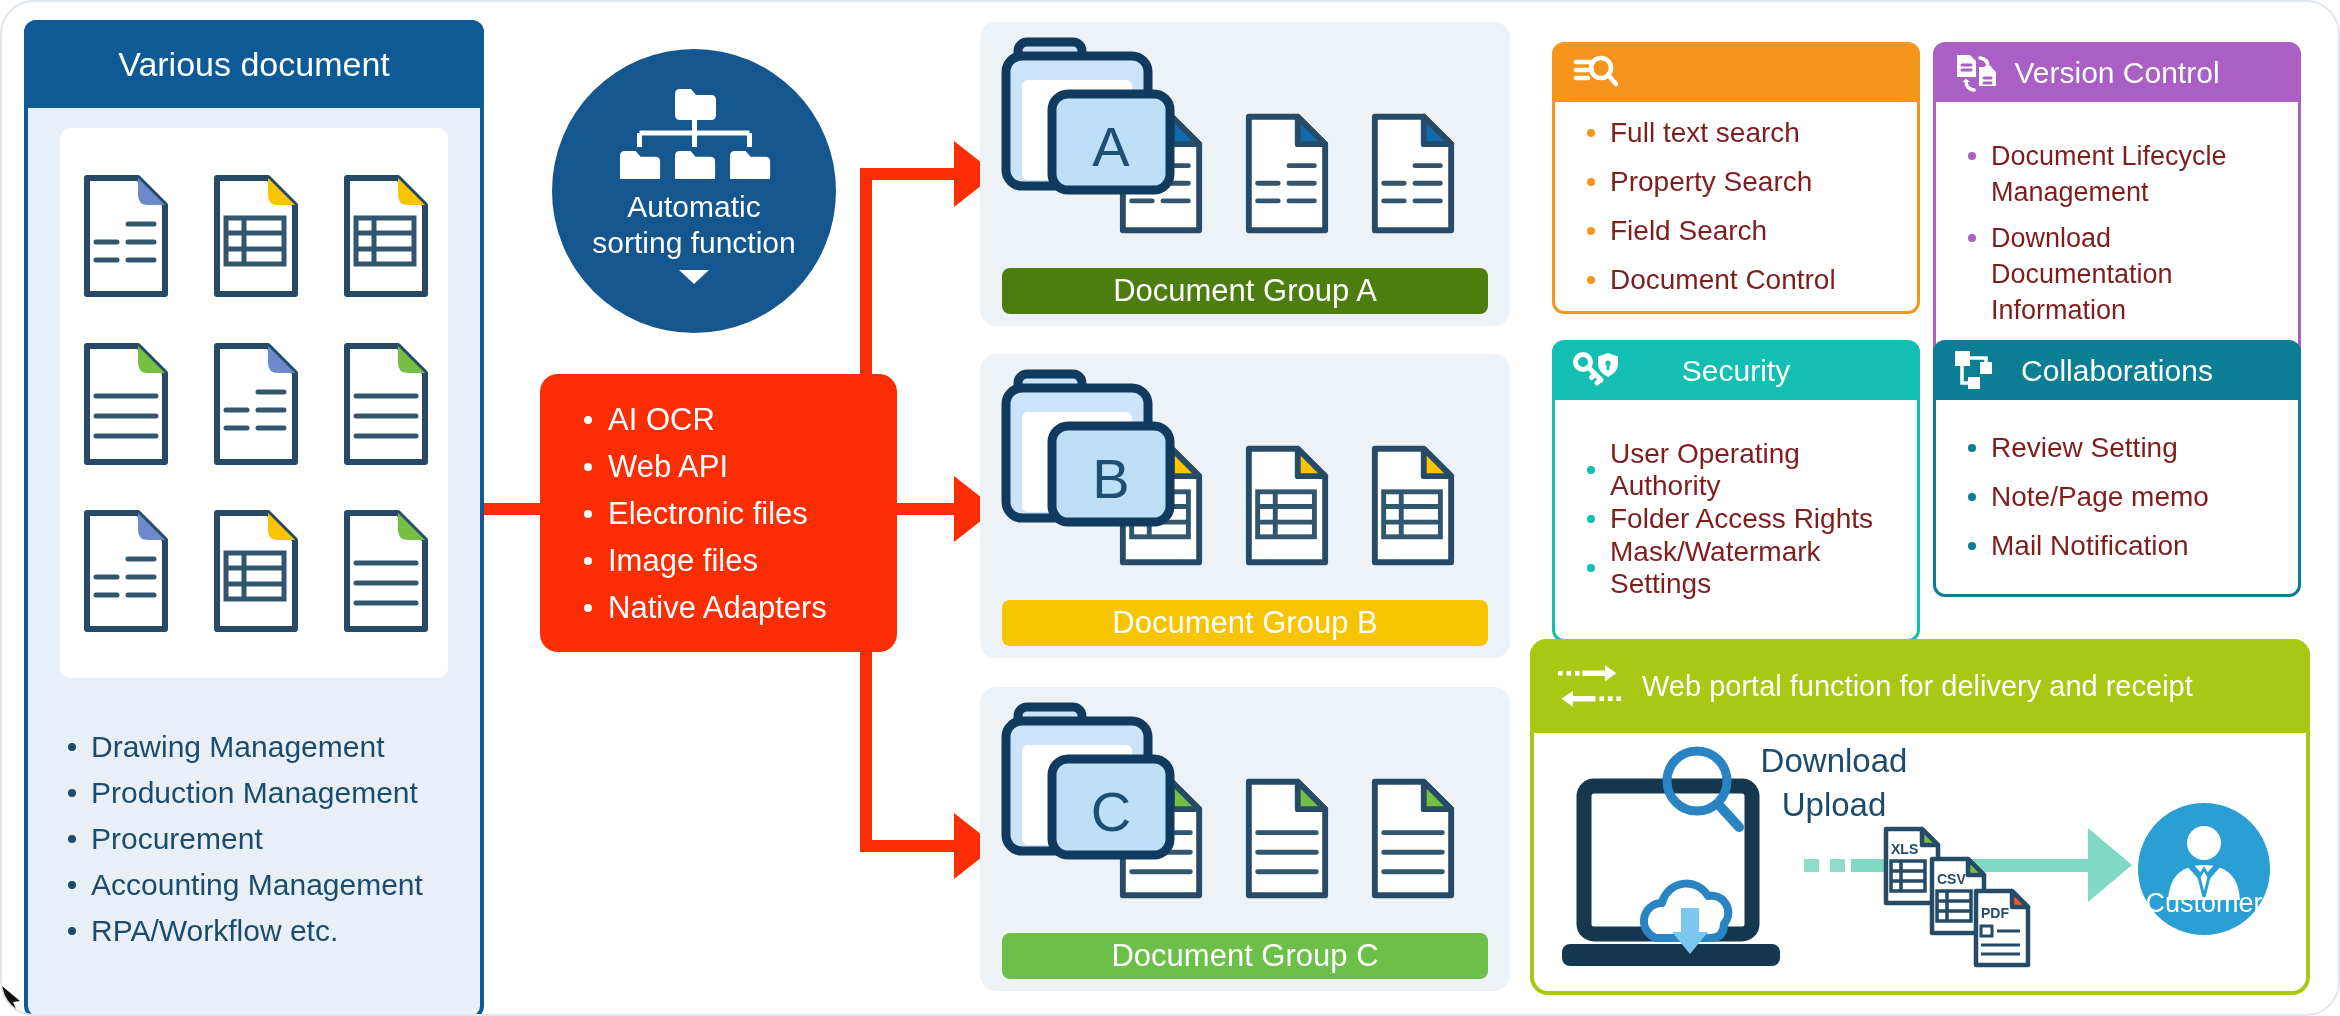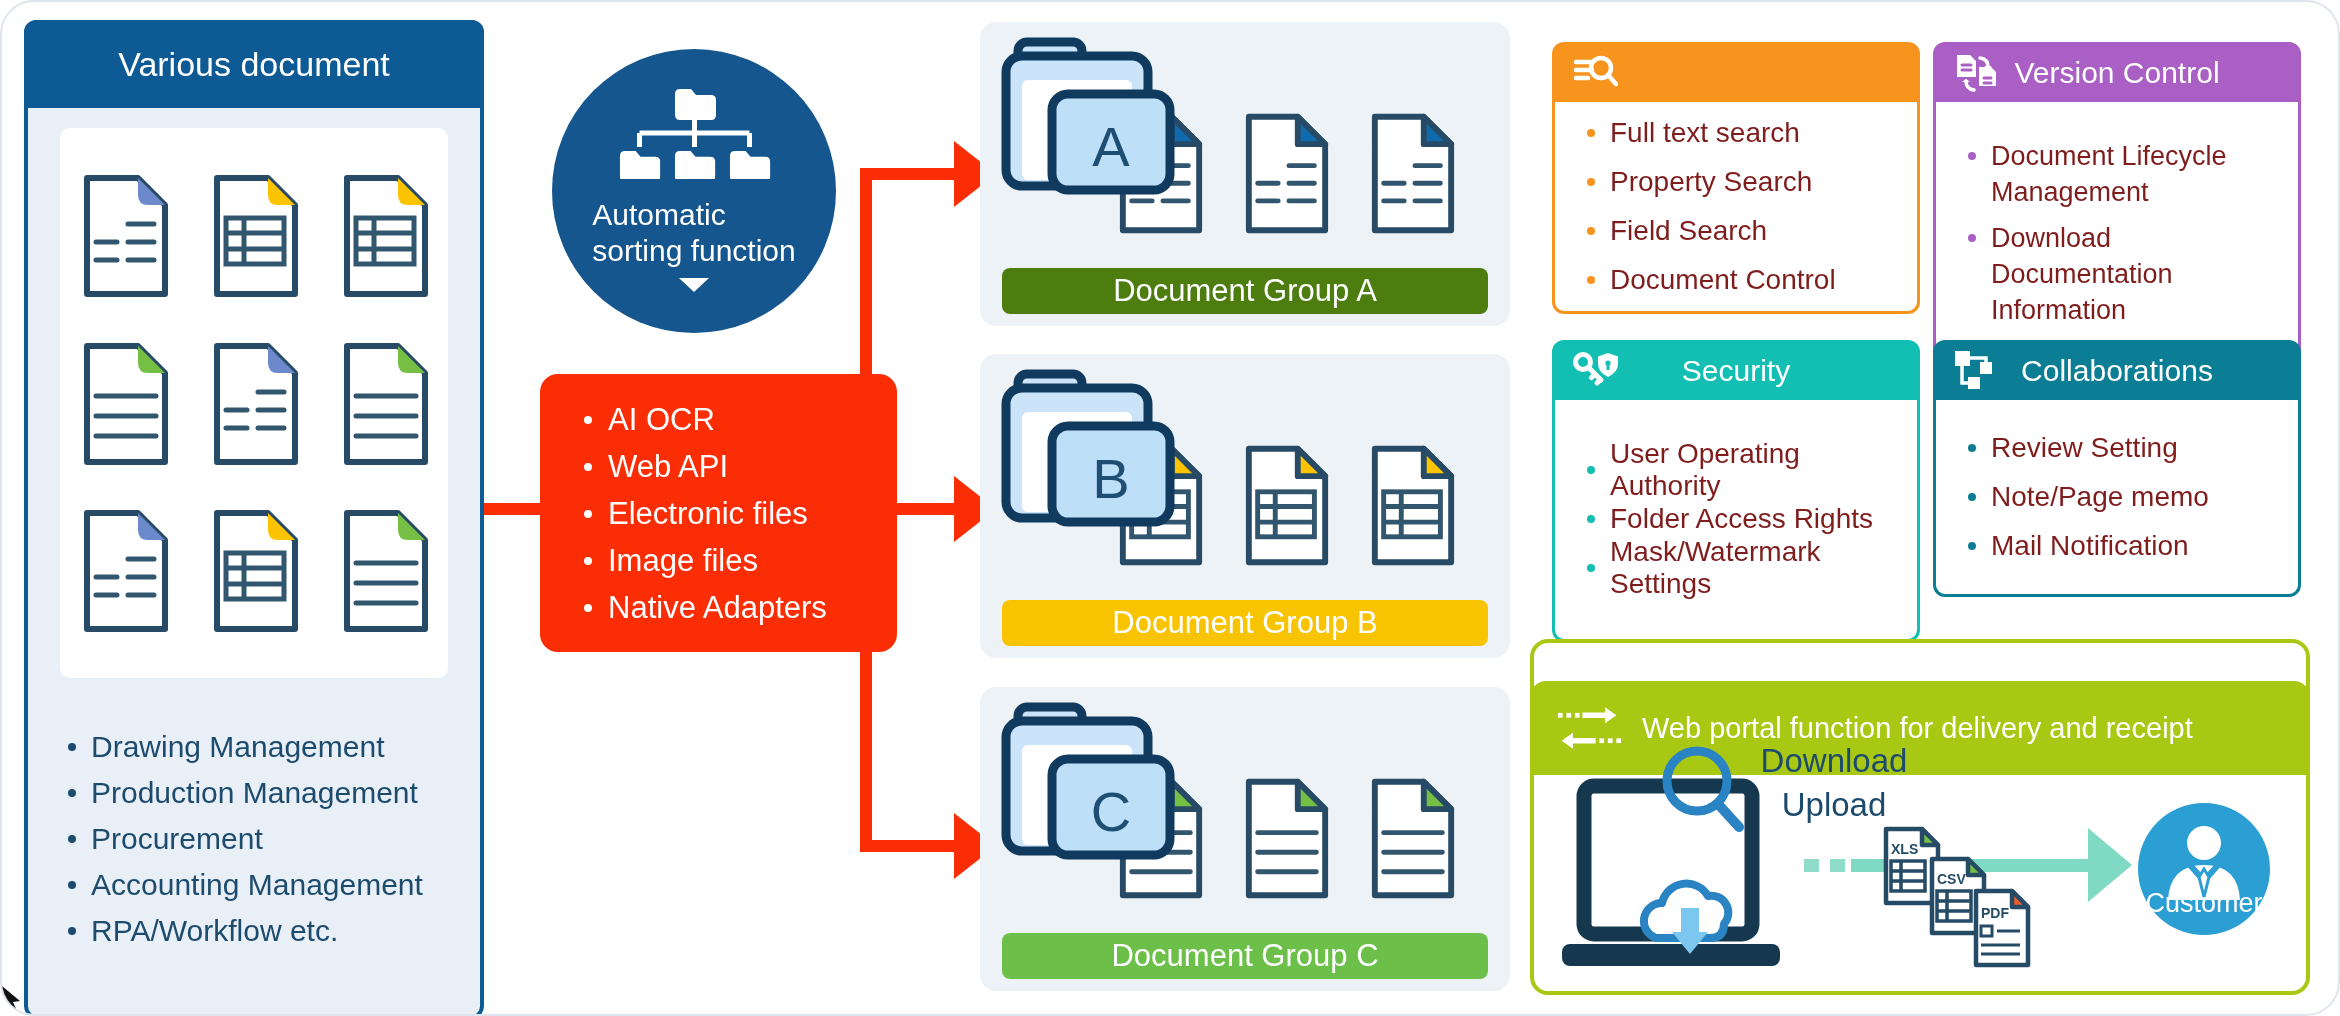--- a/index.html
+++ b/index.html
@@ -25,21 +25,21 @@
   .lp-list    { position:absolute; left:40px; top:700px; right:14px;text-align:center; }
   .lp-list li { display:flex; align-items:center; gap:15px; height:46px;
                 font-size:30px; color:#1d4b6e; }
   .lp-list .dot { background:#1d4b6e; }
 
   
   .sort-circle { position:absolute; left:550px; top:47px; width:284px; height:284px;
                  border-radius:50%; background:#15568f;
                  display:flex; flex-direction:column; align-items:center; }
   .sort-tree   { margin-top:36px; }
-  .sort-label  { margin-top:18px; font-size:30px; line-height:36px; color:#fff; }
+  .sort-label  { margin-top:10px; text-align:center; font-size:30px; line-height:36px; color:#fff; }
   .tri-down    { margin-top:9px; width:0; height:0;
                  border-left:15px solid transparent; border-right:15px solid transparent;
                  border-top:14px solid #fff; }
 
   
   .rc { position:absolute; background:#fa2d05; }
   #conn-left { left:482px; top:501px; width:56px; height:12px; }
   #conn-v    { left:858px; top:166px; width:12px; height:684px; }
   #conn-a    { left:858px; top:166px; width:96px; height:12px; }
   #conn-b    { left:895px; top:501px; width:59px; height:12px; }
@@ -88,21 +88,21 @@
   .f-item-wrap { align-items:flex-start; height:auto; padding:5px 0; font-size:27px; }
   .f-item-wrap .dot { margin-top:14px; }
   .f-item-wrap .lines span { display:block; line-height:36px; }
 
   
   .portal { position:absolute; left:1528px; top:637px; width:780px; height:356px;
             background:#fff; border:4px solid #a9c814; border-radius:18px; }
   .p-header { position:absolute; left:-4px; top:-4px; right:-4px; height:94px;
               background:#a9c814; border-radius:16px 16px 0 0;
               display:flex; align-items:center; padding-left:26px; gap:20px;
-              color:#fff; font-size:29px;margin-top:42px; }
+              color:#fff; font-size:29px; }
   .p-item { position:absolute; }
   #laptop    { left:28px;  top:135px; }
   #magnifier { left:117px; top:96px;  }
   #cloud     { left:98px;  top:215px; }
   #dl-label  { left:180px; top:96px;  width:240px; text-align:center;
                font-size:33px; line-height:44px; color:#1d4b6e; }
   #dashes    { left:270px; top:216px; width:52px; height:13px;
                background:repeating-linear-gradient(90deg,#8fdcc8 0 15px,transparent 15px 26px); }
   #solidline { left:317px; top:216px; width:237px; height:13px; background:#7fd9c3; }
   #tealhead  { left:554px; top:185px; width:0; height:0;

